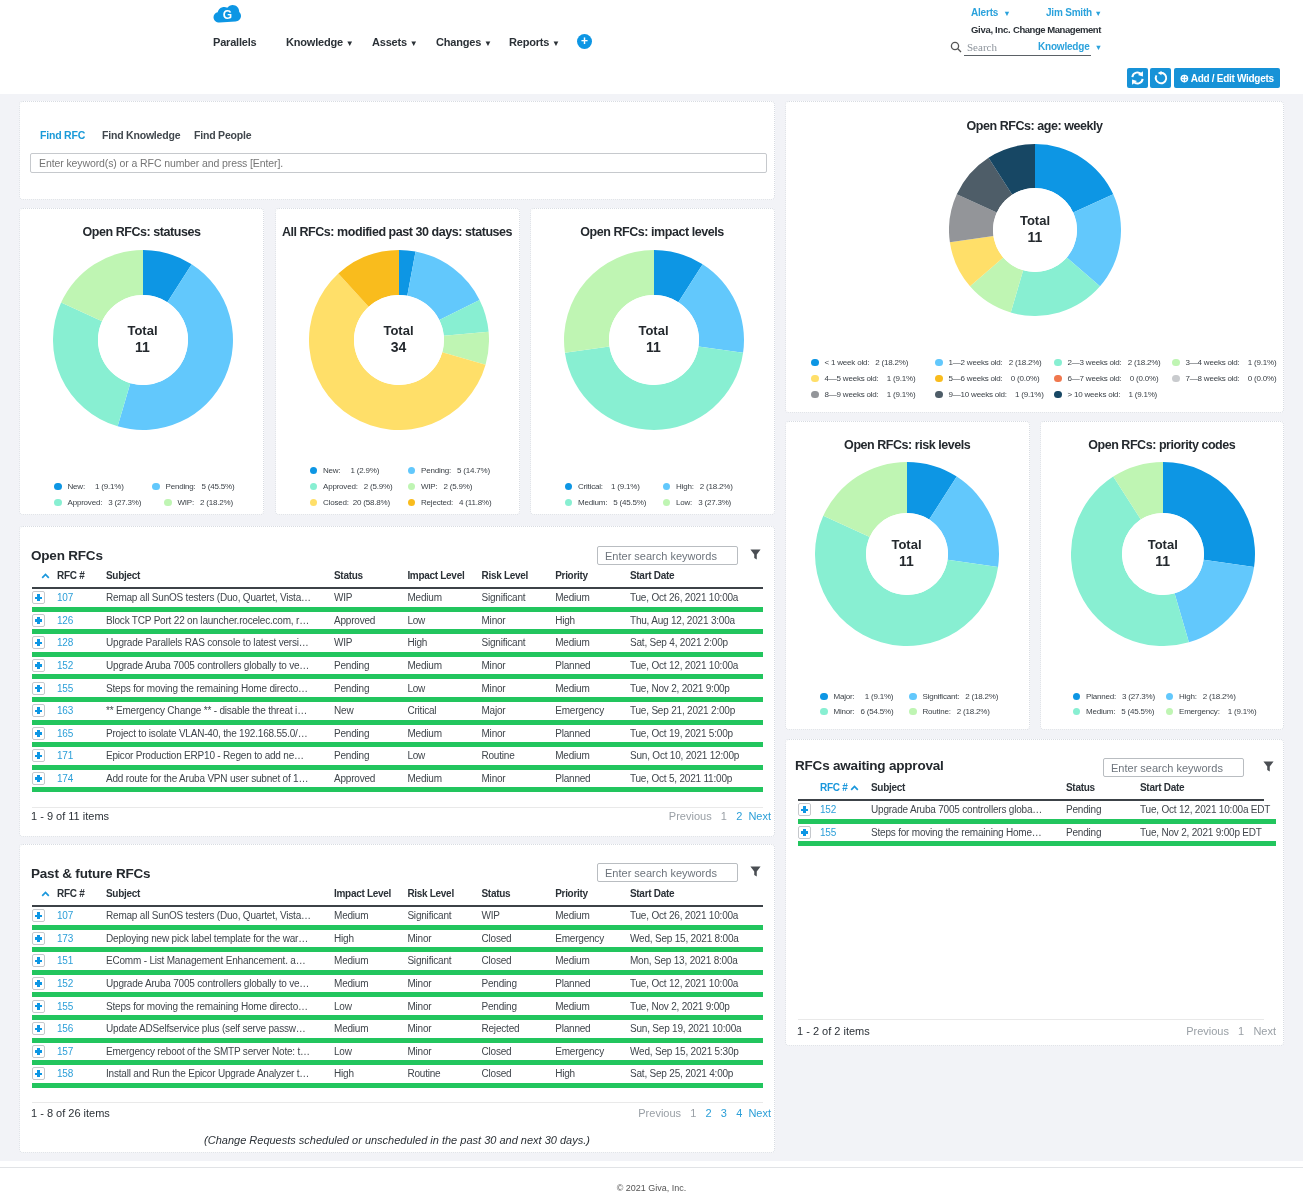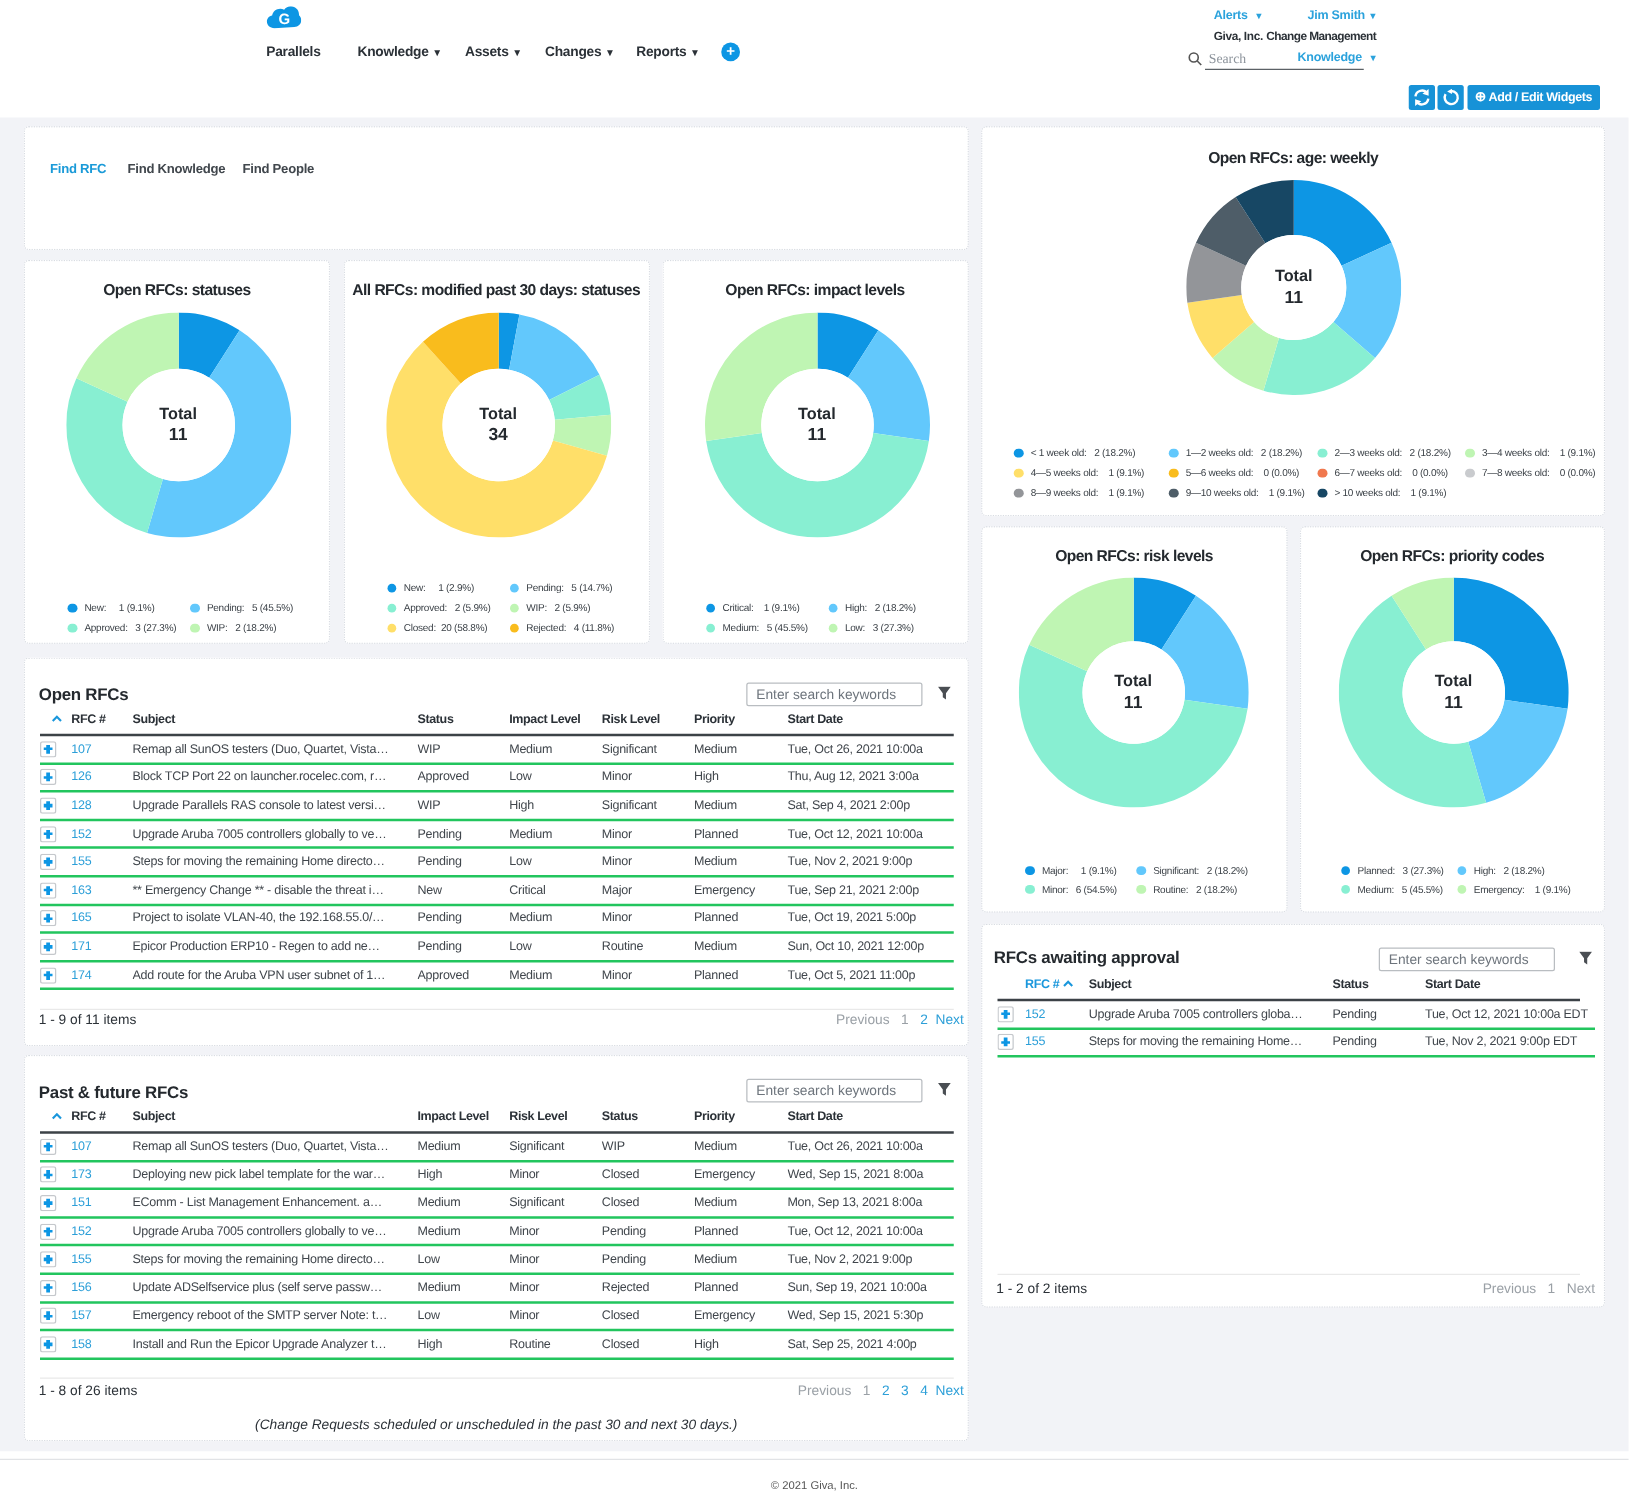--- a/index.html
+++ b/index.html
@@ -14,21 +14,21 @@
 .leg { position:absolute; font-size:8px; color:#3c4248; white-space:nowrap; letter-spacing:-0.2px; }
 .leg .dot { display:inline-block; width:7.5px; height:7.5px; border-radius:50%; vertical-align:-1px; margin-right:6px; }
 .blue { background:#0d96e4; } .lblue { background:#62c8fc; } .mint { background:#88efd2; } .lgreen { background:#bff5b3; }
 .yellow { background:#ffdf69; } .orange { background:#f9bc1d; } .red { background:#f0784e; } .lgray { background:#c9cbce; }
 .gray { background:#939599; } .dgray { background:#4e5d68; } .navy { background:#174764; }
 a.lnk { color:#2c9fd8; text-decoration:none; }
 .ttl { position:absolute; font-weight:bold; font-size:13.5px; color:#24292e; letter-spacing:-0.2px; }
 .search { position:absolute; width:141px; height:19px; border:1px solid #b9bdc1; border-radius:2px; font-size:11px; color:#667; padding-left:7px; background:#fff; }
 .search::placeholder { color:#6d747c; }
 .thead { position:absolute; display:grid; font-size:10px; font-weight:bold; color:#2b3137; letter-spacing:-0.3px; }
-.trow { position:absolute; display:grid; font-size:10px; color:#40464c; border-bottom:2px solid #22c55e; align-items:center; letter-spacing:-0.2px; }
+.trow { position:absolute; display:grid; font-size:10px; color:#40464c; border-bottom:5px solid #22c55e; align-items:center; letter-spacing:-0.2px; }
 .trow > div { white-space:nowrap; overflow:hidden; }
 .cell { padding-right:23px; text-overflow:ellipsis; }
 .plus { position:relative; display:inline-block; width:13px; height:13px; border:1px solid #c5c8cc; border-radius:2px; background:#fff; vertical-align:middle; }
 .plus::before { content:""; position:absolute; left:2px; top:4.3px; width:7px; height:2.4px; background:#0d96e4; }
 .plus::after { content:""; position:absolute; left:4.3px; top:2px; width:2.4px; height:7px; background:#0d96e4; }
 .pgr { position:absolute; font-size:11px; color:#9aa0a6; }
 .grid8 { left:12px; width:731px; grid-template-columns:25px 49px 228px 73.4px 74.1px 73.7px 74.8px 133px; }
 .grid5 { left:12px; width:478px; grid-template-columns:22px 51px 195px 74px 136px; }
 </style>
 </head>
@@ -79,38 +79,39 @@
 
 <div class="abs" style="left:0;top:1167px;width:1303px;height:1px;background:#e1e3e6;"></div>
 <div class="abs" style="left:0;top:1183px;width:1303px;text-align:center;font-size:9px;color:#555;">© 2021 Giva, Inc.</div>
 
 <div class="card" style="left:19px;top:101px;width:756px;height:99px;">
   <div class="abs" style="top:27px;font-size:10.5px;font-weight:bold;letter-spacing:-0.2px;width:100%;height:14px;">
     <span class="abs" style="left:20px;color:#1a9ad8;">Find RFC</span>
     <span class="abs" style="left:82px;color:#41474d;">Find Knowledge</span>
     <span class="abs" style="left:174px;color:#41474d;">Find People</span>
   </div>
+  <input class="abs" style="left: 10px; top: 51px; width: 737px; height: 20px; border: 1px solid rgb(198, 201, 205); border-radius: 2px; font-size: 10.5px; letter-spacing: -0.1px; padding-left: 8px; color: rgb(85, 85, 85); font-family: &quot;Liberation Sans&quot;, sans-serif;" placeholder="Enter keyword(s) or a RFC number and press [Enter].">
 </div>
 
 <div class="card" id="cardB1" style="left:19px;top:208px;width:245px;height:307px;">
   <div class="ctitle" style="top:16px;">Open RFCs: statuses</div>
   <svg class="abs" style="left:32.5px;top:41px;" width="180" height="180" viewBox="0 0 180 180">
       <path d="M90.00 0.00 A90.0 90.0 0 0 1 138.66 14.29 L114.33 52.14 A45 45 0 0 0 90.00 45.00 Z" fill="#0d96e4"></path>
       <path d="M138.66 14.29 A90.0 90.0 0 0 1 64.64 176.35 L77.32 133.18 A45 45 0 0 0 114.33 52.14 Z" fill="#62c8fc"></path>
       <path d="M64.64 176.35 A90.0 90.0 0 0 1 8.13 52.61 L49.07 71.31 A45 45 0 0 0 77.32 133.18 Z" fill="#88efd2"></path>
       <path d="M8.13 52.61 A90.0 90.0 0 0 1 90.00 0.00 L90.00 45.00 A45 45 0 0 0 49.07 71.31 Z" fill="#bff5b3"></path>
     </svg>
   <div class="hole" style="left:77.5px;top:86px;width:90px;height:90px;padding-top:28px;line-height:16px;">
       <div class="t1">Total</div>
       <div class="t2">11</div>
     </div>
   <div class="leg" style="left:34px;top:273px;"><span class="dot blue"></span>New:&nbsp;&nbsp;&nbsp;&nbsp;&nbsp;1 (9.1%)</div>
   <div class="leg" style="left:132px;top:273px;"><span class="dot lblue"></span>Pending:&nbsp;&nbsp;&nbsp;5 (45.5%)</div>
   <div class="leg" style="left:34px;top:289px;"><span class="dot mint"></span>Approved:&nbsp;&nbsp;&nbsp;3 (27.3%)</div>
-  <div class="leg" style="left:132px;top:289px;"><span class="dot lgreen"></span>WIP:&nbsp;&nbsp;&nbsp;2 (18.2%)</div>
+  <div class="leg" style="left:144px;top:289px;"><span class="dot lgreen"></span>WIP:&nbsp;&nbsp;&nbsp;2 (18.2%)</div>
 </div>
 
 <div class="card" id="cardB2" style="left:274.5px;top:208px;width:245px;height:307px;">
   <div class="ctitle" style="top:16px;">All RFCs: modified past 30 days: statuses</div>
   <svg class="abs" style="left:33px;top:41px;" width="180" height="180" viewBox="0 0 180 180">
       <path d="M90.00 0.00 A90.0 90.0 0 0 1 106.54 1.53 L98.27 45.77 A45 45 0 0 0 90.00 45.00 Z" fill="#0d96e4"></path>
       <path d="M106.54 1.53 A90.0 90.0 0 0 1 170.56 49.88 L130.28 69.94 A45 45 0 0 0 98.27 45.77 Z" fill="#62c8fc"></path>
       <path d="M170.56 49.88 A90.0 90.0 0 0 1 179.62 81.70 L134.81 85.85 A45 45 0 0 0 130.28 69.94 Z" fill="#88efd2"></path>
       <path d="M179.62 81.70 A90.0 90.0 0 0 1 176.56 114.63 L133.28 102.31 A45 45 0 0 0 134.81 85.85 Z" fill="#bff5b3"></path>
       <path d="M176.56 114.63 A90.0 90.0 0 1 1 29.37 23.49 L59.68 56.74 A45 45 0 1 0 133.28 102.31 Z" fill="#ffdf69"></path>

